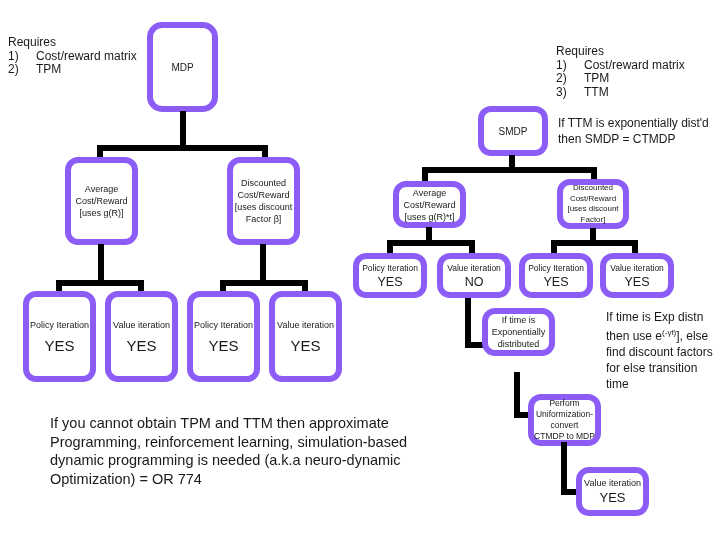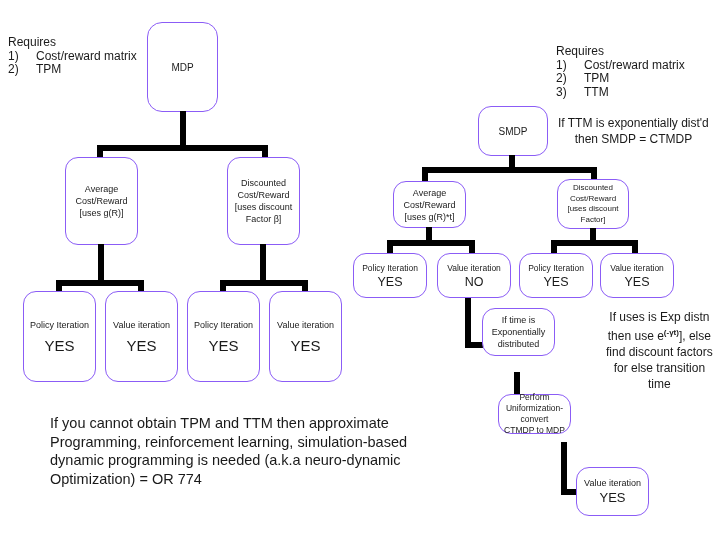--- a/index.html
+++ b/index.html
@@ -1,41 +1,41 @@
 <!DOCTYPE html>
 <html><head>
 <meta charset="utf-8">
 <style>
   html,body{margin:0;padding:0;background:#fff;}
   .slide{
     position:relative;width:720px;height:540px;background:#ffffff;overflow:hidden;
     font-family:"Liberation Sans", sans-serif;color:#1a1a1a;padding-left:6px;
   }
   .box{
-    position:absolute;background:#fff;border:1px solid #8b5cf6;border-radius:13px;
+    position:absolute;background:#fff;border:6px solid #8b5cf6;border-radius:13px;
     display:flex;flex-direction:column;align-items:center;justify-content:center;
     text-align:center;box-sizing:border-box;
   }
   .conn{position:absolute;background:#000;}
   .note{position:absolute;white-space:nowrap;}
   .note-12{font-size:12px;line-height:13.5px;}
   .num{display:inline-block;width:28px;}
   .bl9{font-size:9px;line-height:12px;}
   .bl8{font-size:8px;line-height:10.5px;}
   .bl85{font-size:8.5px;line-height:11px;}
   .root-label{font-size:10px;}
   .leafL .method{font-size:9px;margin-bottom:7px;}
   .leafL .answer{font-size:15px;}
   .leafR .method{font-size:8.5px;margin-bottom:2px;}
   .leafR .answer{font-size:12.5px;}
   .leafF .method{font-size:9px;margin-bottom:2px;}
   .leafF .answer{font-size:13px;}
-  .sidenote{position:absolute;font-size:12px;line-height:15.5px;text-align:center;}
+  .sidenote{position:absolute;font-size:12px;line-height:15.5px;}
   .footer{position:absolute;font-size:14.5px;line-height:18.5px;margin-left:20px;}
-  sup{font-size:8px;font-weight:bold;}
+  sup{font-size:8px;}
 </style>
 </head>
 <body>
 
 <div class="slide">
 
   <div class="note note-12" style="left:8px;top:36px">
     <div>Requires</div>
     <div><span class="num">1)</span><span>Cost/reward matrix</span></div>
     <div><span class="num">2)</span><span>TPM</span></div>
@@ -157,31 +157,31 @@
   <div class="conn" style="left:465px;top:298px;width:6px;height:50px"></div>
   <div class="conn" style="left:465px;top:342px;width:18px;height:6px"></div>
 
   <div class="box bl9" style="left:482px;top:308px;width:73px;height:48px">
     <div>If time is</div>
     <div>Exponentially</div>
     <div>distributed</div>
   </div>
 
   <div class="sidenote" style="left:606px;top:309px;line-height:16px">
-    <div>If uses is Exp distn</div>
+    <div>If time is Exp distn</div>
     <div><span>then use e</span><sup>(-γt)</sup><span>], else</span></div>
     <div>find discount factors</div>
     <div>for else transition</div>
     <div>time</div>
   </div>
 
   <div class="conn" style="left:514px;top:372px;width:6px;height:46px"></div>
   <div class="conn" style="left:514px;top:412px;width:15px;height:6px"></div>
 
-  <div class="box bl85" style="left:498px;top:394px;width:73px;height:40px">
+  <div class="box bl85" style="left:528px;top:394px;width:73px;height:52px">
     <div>Perform</div>
     <div>Uniformization-</div>
     <div>convert</div>
     <div>CTMDP to MDP</div>
   </div>
 
   <div class="conn" style="left:561px;top:442px;width:6px;height:53px"></div>
   <div class="conn" style="left:561px;top:489px;width:17px;height:6px"></div>
 
   <div class="box leafF" style="left:576px;top:467px;width:73px;height:49px">

